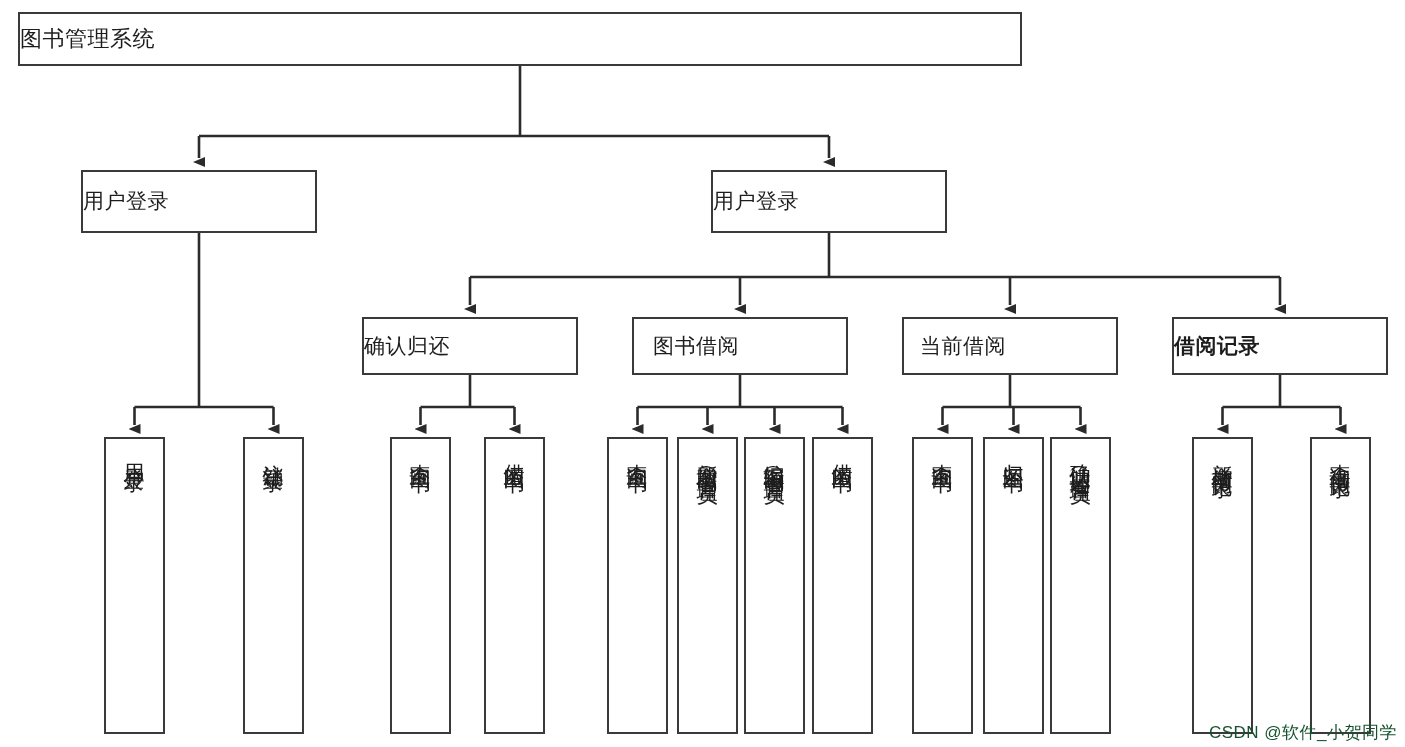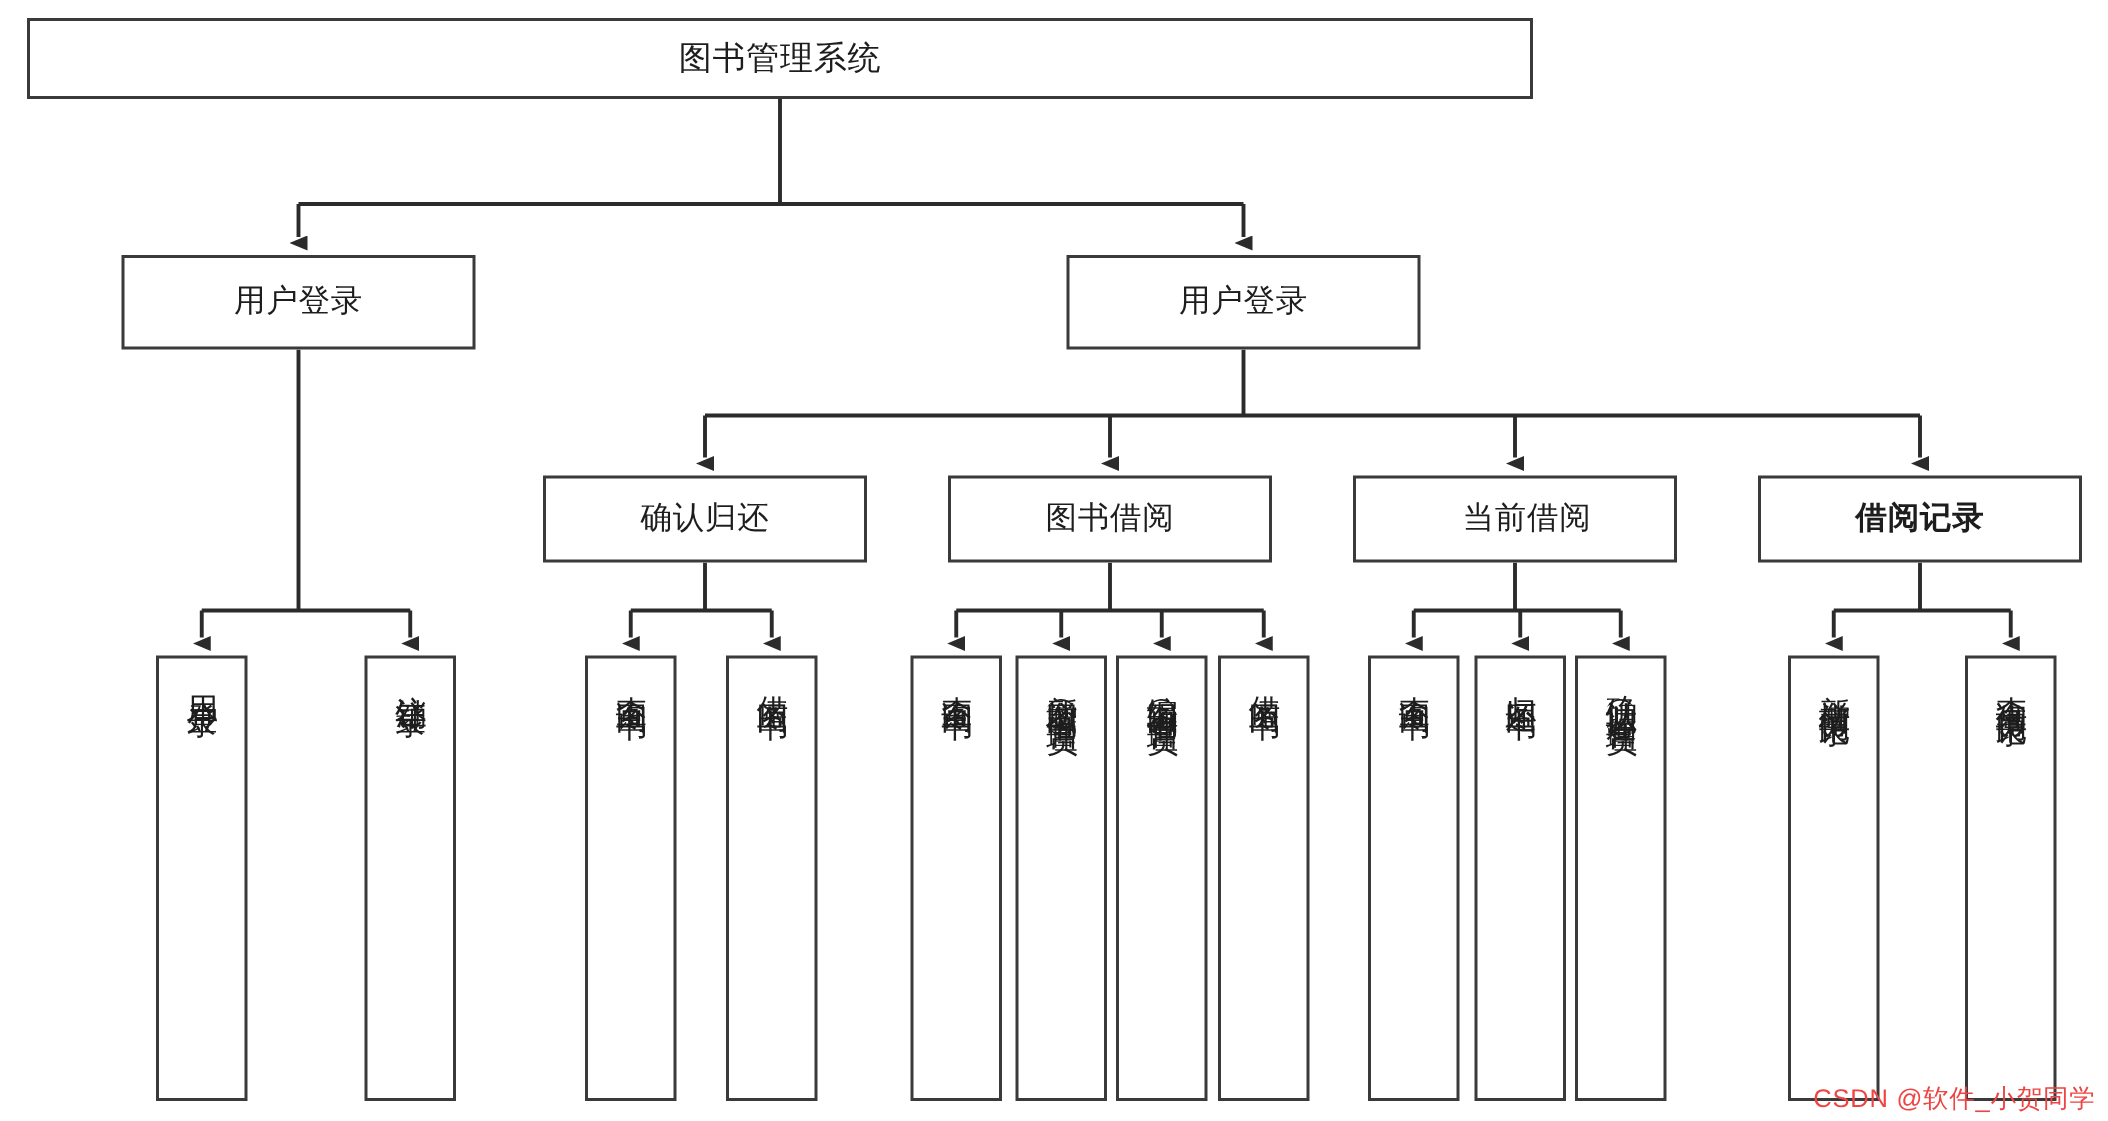--- a/index.html
+++ b/index.html
@@ -26,21 +26,20 @@
     height: 747px;
     pointer-events: none;
   }
   .node {
     position: absolute;
     box-sizing: border-box;
     background: #ffffff;
     border: 2px solid #3a3a3a;
     display: flex;
     align-items: center;
-    justify-content: center;
     color: #1d1d1d;
   }
   .node-label {
     display: block;
     line-height: 1.18;
     letter-spacing: 0.5px;
     white-space: nowrap;
   }
   
   .node.horiz .node-label {
@@ -61,21 +60,21 @@
     font-size: 21px;
     letter-spacing: 3px;
     line-height: 1;
     white-space: nowrap;
   }
   .watermark {
     position: absolute;
     right: 8px;
     bottom: 3px;
     font-size: 17px;
-    color: #ef4444;
+    color: #14532d;
     letter-spacing: 0.5px;
     white-space: nowrap;
     pointer-events: none;
   }
 </style>
 </head>
 <body>
 
 <div id="canvas">
 
@@ -128,21 +127,21 @@
       </div>
       <div class="node horiz level2" style="left: 81px; top: 170px; width: 236px; height: 63px;">
         <span class="node-label">用户登录</span>
       </div>
       <div class="node horiz level2" style="left: 711px; top: 170px; width: 236px; height: 63px;">
         <span class="node-label">用户登录</span>
       </div>
       <div class="node horiz level3" style="left: 362px; top: 317px; width: 216px; height: 58px;">
         <span class="node-label">确认归还</span>
       </div>
-      <div class="node horiz level3" style="left: 632px; top: 317px; width: 216px; height: 58px;">
+      <div class="node horiz level3" style="left: 632px; top: 317px; width: 216px; height: 58px; padding-left: 19px;">
         <span class="node-label">图书借阅</span>
       </div>
       <div class="node horiz level3" style="left: 902px; top: 317px; width: 216px; height: 58px; padding-left: 16px;">
         <span class="node-label">当前借阅</span>
       </div>
       <div class="node horiz level3" style="left: 1172px; top: 317px; width: 216px; height: 58px; font-weight: bold;">
         <span class="node-label">借阅记录</span>
       </div>
       <div class="node leaf" style="left: 104px; top: 437px; width: 61px; height: 297px;">
         <span class="node-label">用户登录</span>

